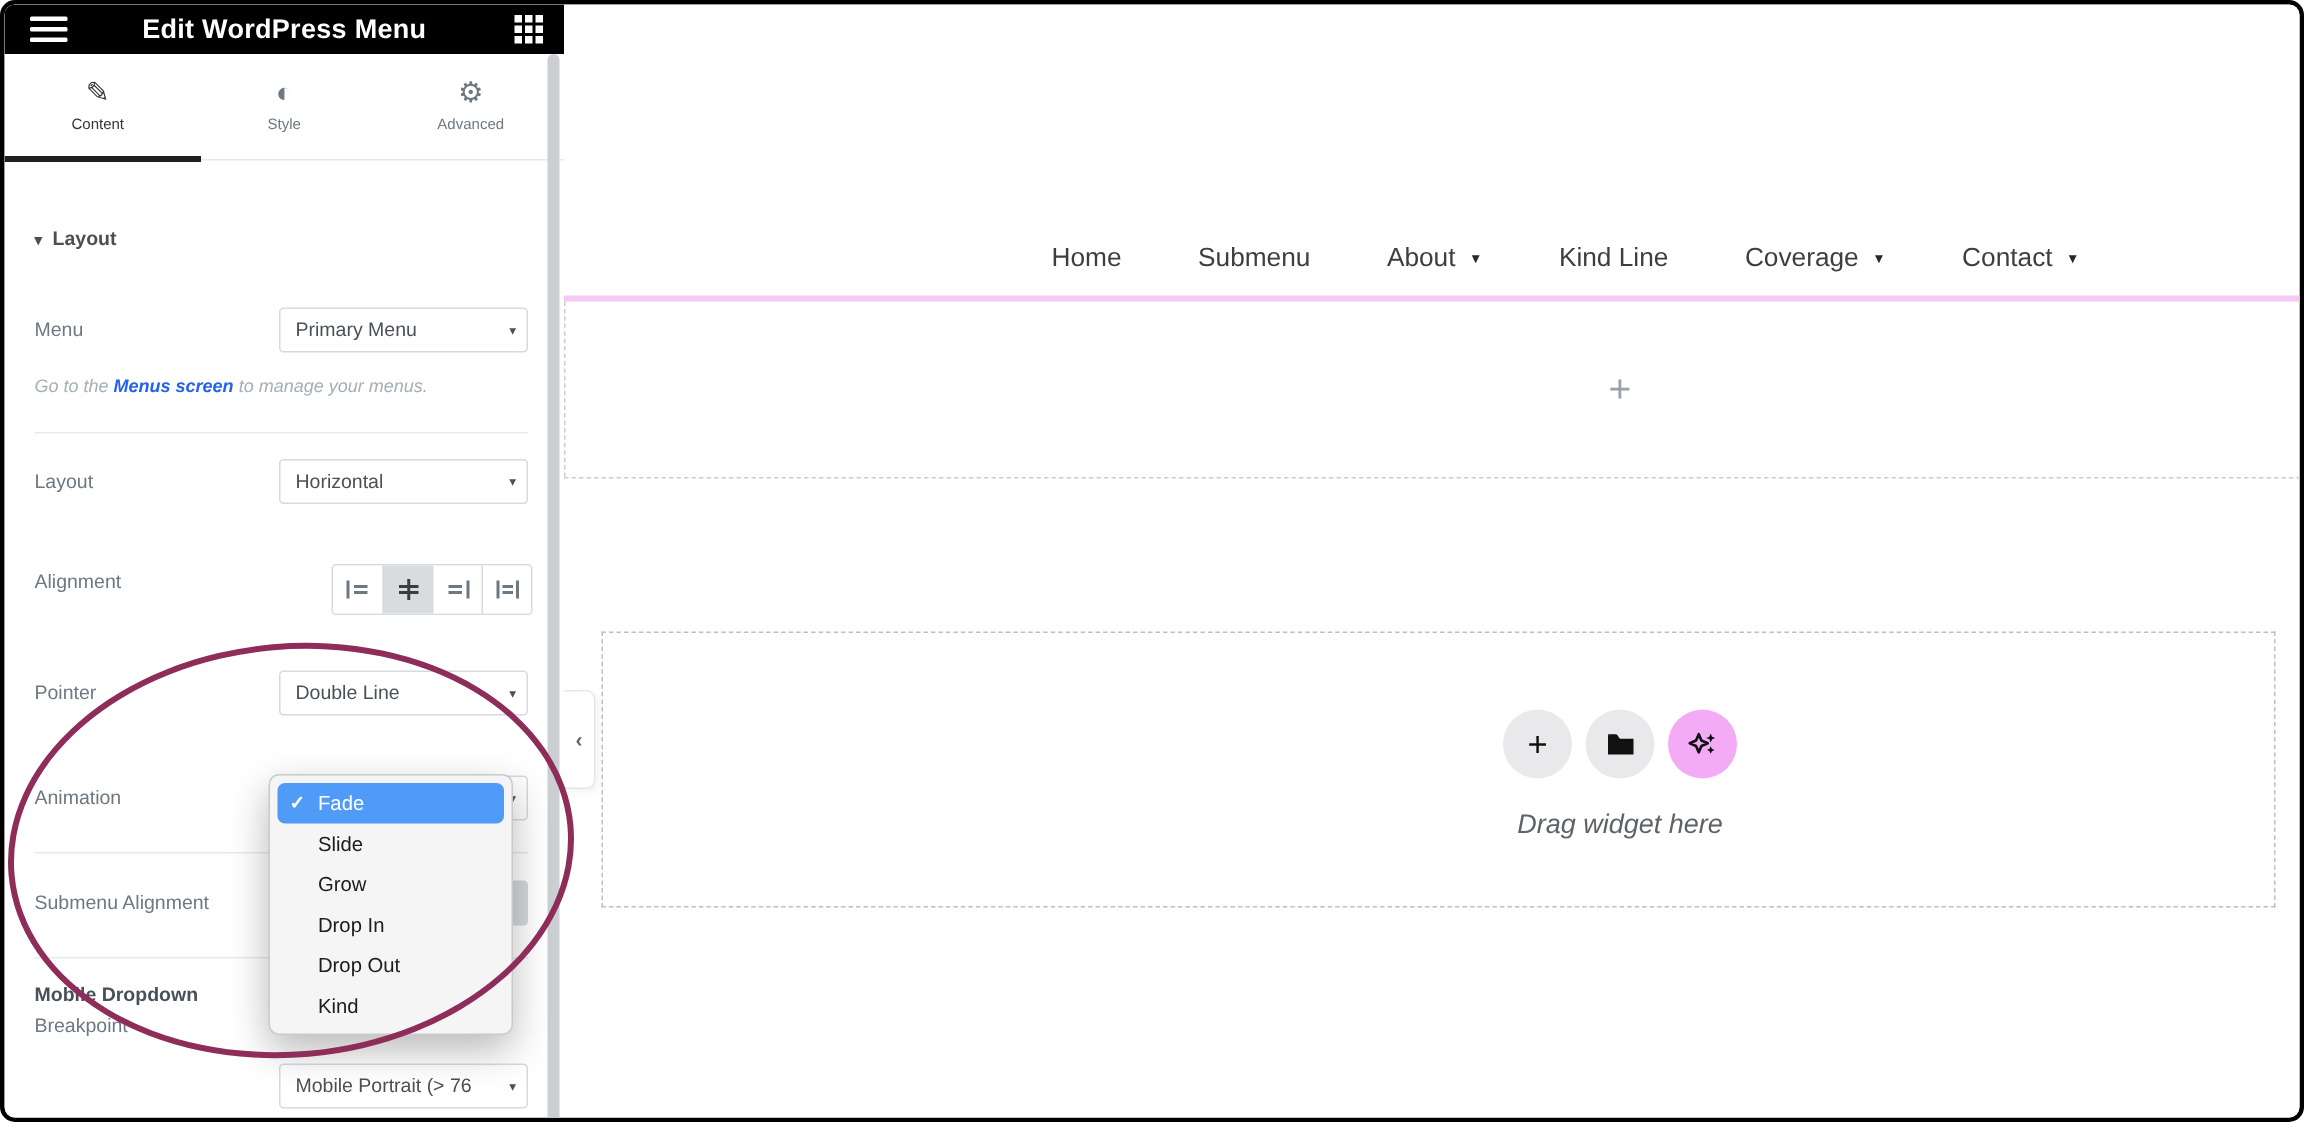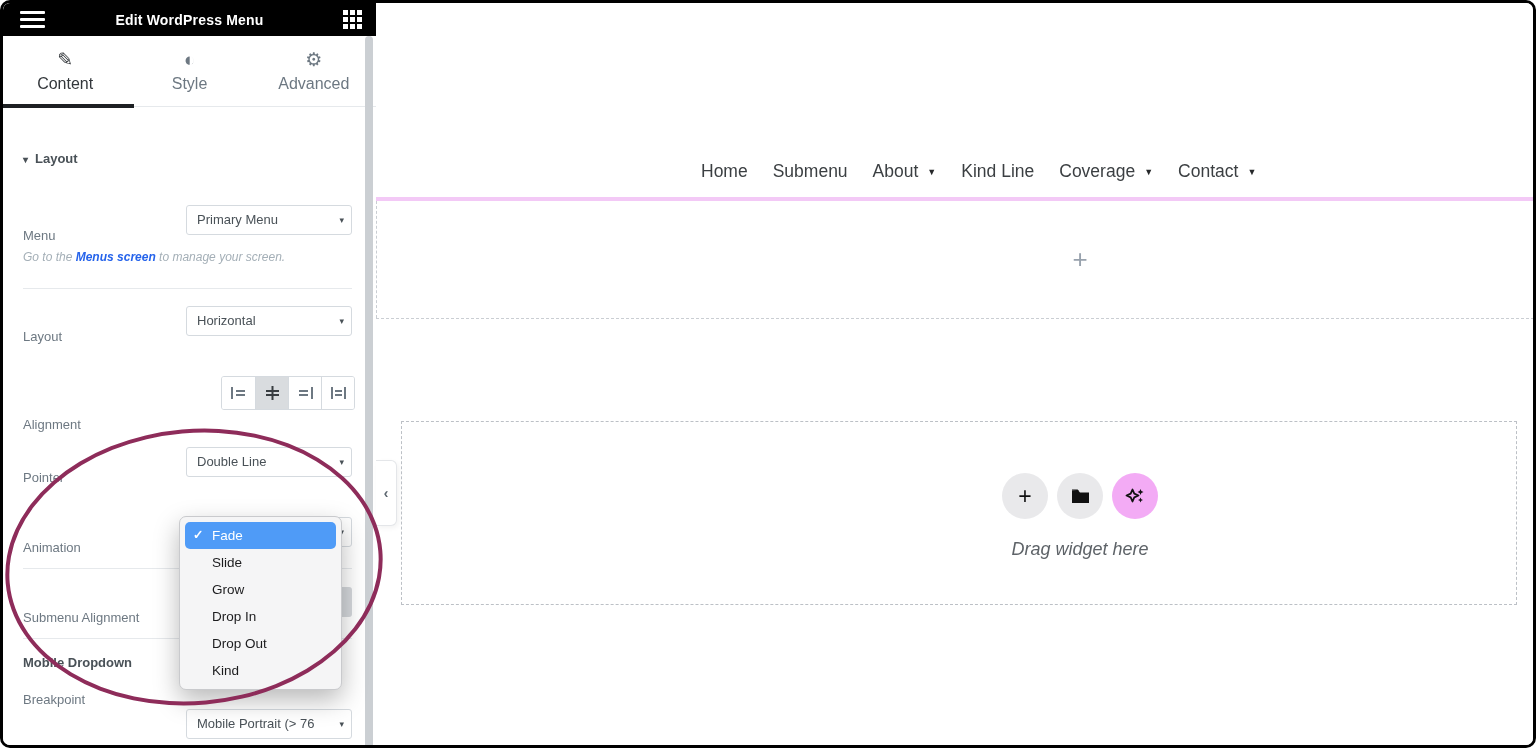--- a/index.html
+++ b/index.html
@@ -6,37 +6,37 @@
   body { margin: 0; font-family: "Liberation Sans", sans-serif; background: #fff; }
   .screen { position: relative; width: 1536px; height: 748px; border: 3px solid #000;
             border-radius: 10px; overflow: hidden; background: #fff; }
 
   
   .panel { position: absolute; left: 0; top: 0; width: 373px; height: 748px; background: #fff; }
 
   .panel-header { position: absolute; left: 0; top: 0; width: 373px; height: 33px; background: #000;
                   display: flex; align-items: center; }
   .panel-title { position: absolute; left: 0; right: 0; text-align: center; color: #fff;
-                 font-size: 14px; font-weight: 700; letter-spacing: .2px; }
+                 font-size: 18px; font-weight: 700; letter-spacing: .2px; }
   .hamburger { position: absolute; left: 17px; top: 8px; width: 25px; height: 17px; cursor: pointer; z-index: 2; }
   .hamburger span { display: block; height: 3px; background: #fff; border-radius: 1px; margin-bottom: 4px; }
   .apps-grid { position: absolute; right: 14px; top: 7px; width: 19px; height: 19px; z-index: 2;
                display: grid; grid-template-columns: repeat(3,5px); grid-template-rows: repeat(3,5px); gap: 2px; cursor: pointer; }
   .apps-grid i { background: #fff; }
 
   .tabs { position: absolute; left: 0; top: 33px; width: 373px; height: 71px; border-bottom: 1px solid #e6e9ec;
           display: flex; }
   .tab { flex: 1; display: flex; flex-direction: column; align-items: center; justify-content: center;
          gap: 6px; cursor: pointer; color: #6d7882; }
   .tab .tab-ic { font-size: 19px; line-height: 19px; }
-  .tab .tab-label { font-size: 16px; }
+  .tab .tab-label { font-size: 10px; }
   .tab.active { color: #33373b; font-weight: 500; }
   .tab-underline { position: absolute; left: 0; bottom: -2px; width: 131px; height: 4px; background: #1d2023; }
 
-  .row-label { position: absolute; left: 20px; font-size: 13px; color: #6d7882; line-height: 30px; margin-top: 16px; }
+  .row-label { position: absolute; left: 20px; font-size: 13px; color: #6d7882; line-height: 30px; }
   .section-heading { position: absolute; left: 20px; font-size: 13px; font-weight: 700; color: #495157; cursor: pointer; }
   .section-heading .caret { font-size: 10px; margin-right: 7px; color: #495157; }
 
   .select { position: absolute; left: 183px; width: 166px; height: 30px; background: #fff;
             border: 1px solid #d5dadf; border-radius: 3px; font-size: 13px; color: #495157;
             line-height: 28px; padding: 0 22px 0 10px; cursor: pointer; white-space: nowrap; overflow: hidden; }
   .select .sel-caret { position: absolute; right: 7px; top: 0; font-size: 9px; line-height: 28px; color: #495157; }
 
   .help-text { position: absolute; left: 20px; top: 247px; font-size: 12px; font-style: italic; color: #a4afb7; }
   .help-text a { color: #2563eb; font-weight: 700; text-decoration: none; cursor: pointer; }
@@ -70,21 +70,21 @@
 
   
   .annotation-ellipse { position: absolute; left: 2px; top: 426px; width: 378px; height: 276px;
                         border: 4px solid #8e2c5a; border-radius: 50%; transform: rotate(-5deg);
                         pointer-events: none; z-index: 40; }
 
   
   .preview { position: absolute; left: 373px; top: 0; width: 1163px; height: 748px; background: #fff; }
 
   .site-menu { position: absolute; left: 325px; top: 139px; height: 58px; display: flex; align-items: center;
-               gap: 25px; font-size: 17.5px; color: #3b3f42; }
+               gap: 51px; font-size: 17.5px; color: #3b3f42; }
   .site-menu .m-item { display: flex; align-items: center; gap: 9px; cursor: pointer; white-space: nowrap; }
   .site-menu .m-caret { font-size: 9px; color: #26282a; padding-top: 2px; }
 
   .widget-outline-line { position: absolute; left: 0; right: 0; top: 194px; height: 4px; background: #f3c9f6; }
   .section-left-dash { position: absolute; left: 0; top: 198px; height: 117px; width: 1px;
                        border-left: 1px dashed #c9cdd2; }
   .section-bottom-dash { position: absolute; left: 0; right: 0; top: 315px; height: 1px;
                          border-top: 1px dashed #caced3; }
   .add-section-plus { position: absolute; left: 704px; top: 241px; transform: translateX(-50%);
                       font-size: 26px; font-weight: 400; color: #98a2ad; cursor: pointer; }
@@ -151,31 +151,31 @@
     <div class="section-heading" style="top:148px">
       <span class="caret">▾</span><span>Layout</span>
     </div>
 
     <div class="row-label" style="top:202px">Menu</div>
     <div class="select" style="top:202px">
       <span>Primary Menu</span>
       <span class="sel-caret">▾</span>
     </div>
     <div class="help-text">
-      <span>Go to the </span><a>Menus screen</a><span> to manage your screen.</span>
+      <span>Go to the </span><a>Menus screen</a><span> to manage your menus.</span>
     </div>
     <div class="divider" style="top:285px"></div>
 
     <div class="row-label" style="top:303px">Layout</div>
     <div class="select" style="top:303px">
       <span>Horizontal</span>
       <span class="sel-caret">▾</span>
     </div>
 
-    <div class="row-label" style="top:391px">Alignment</div>
+    <div class="row-label" style="top:370px">Alignment</div>
     <div class="align-group">
       <button class="align-btn">
         <svg width="17" height="16" viewBox="0 0 17 16" fill="none" stroke-width="2">
           <line x1="2" y1="2" x2="2" y2="14"></line>
             <line x1="6" y1="6" x2="15" y2="6"></line>
             <line x1="6" y1="10" x2="15" y2="10"></line>
         </svg>
       </button>
       <button class="align-btn selected">
         <svg width="17" height="16" viewBox="0 0 17 16" fill="none" stroke-width="2">

